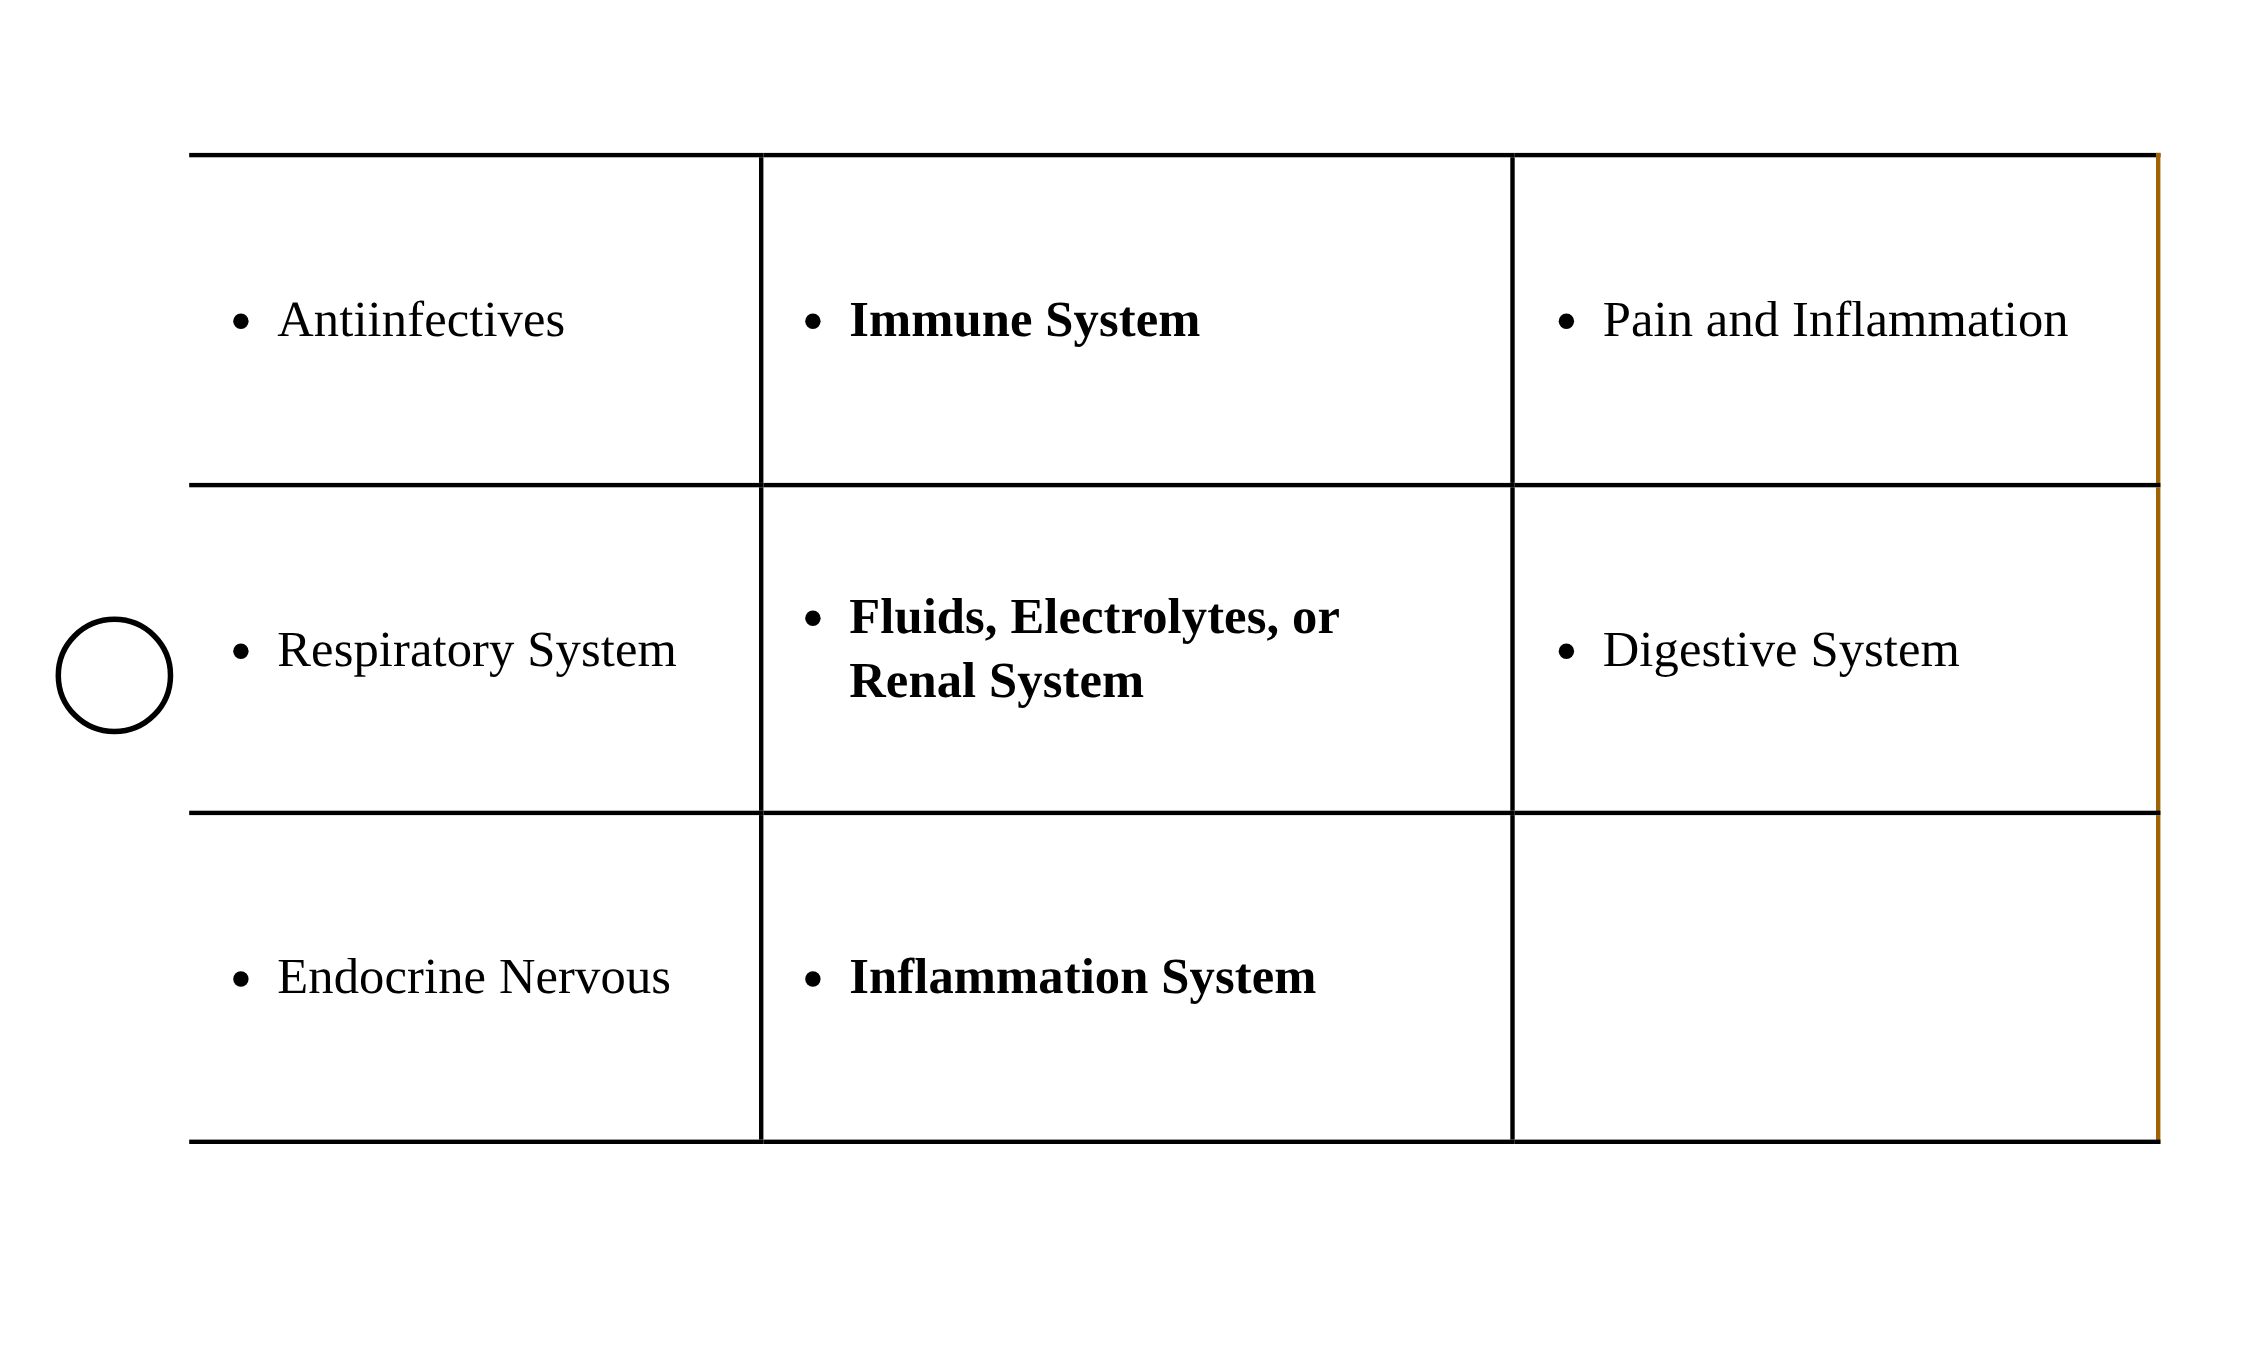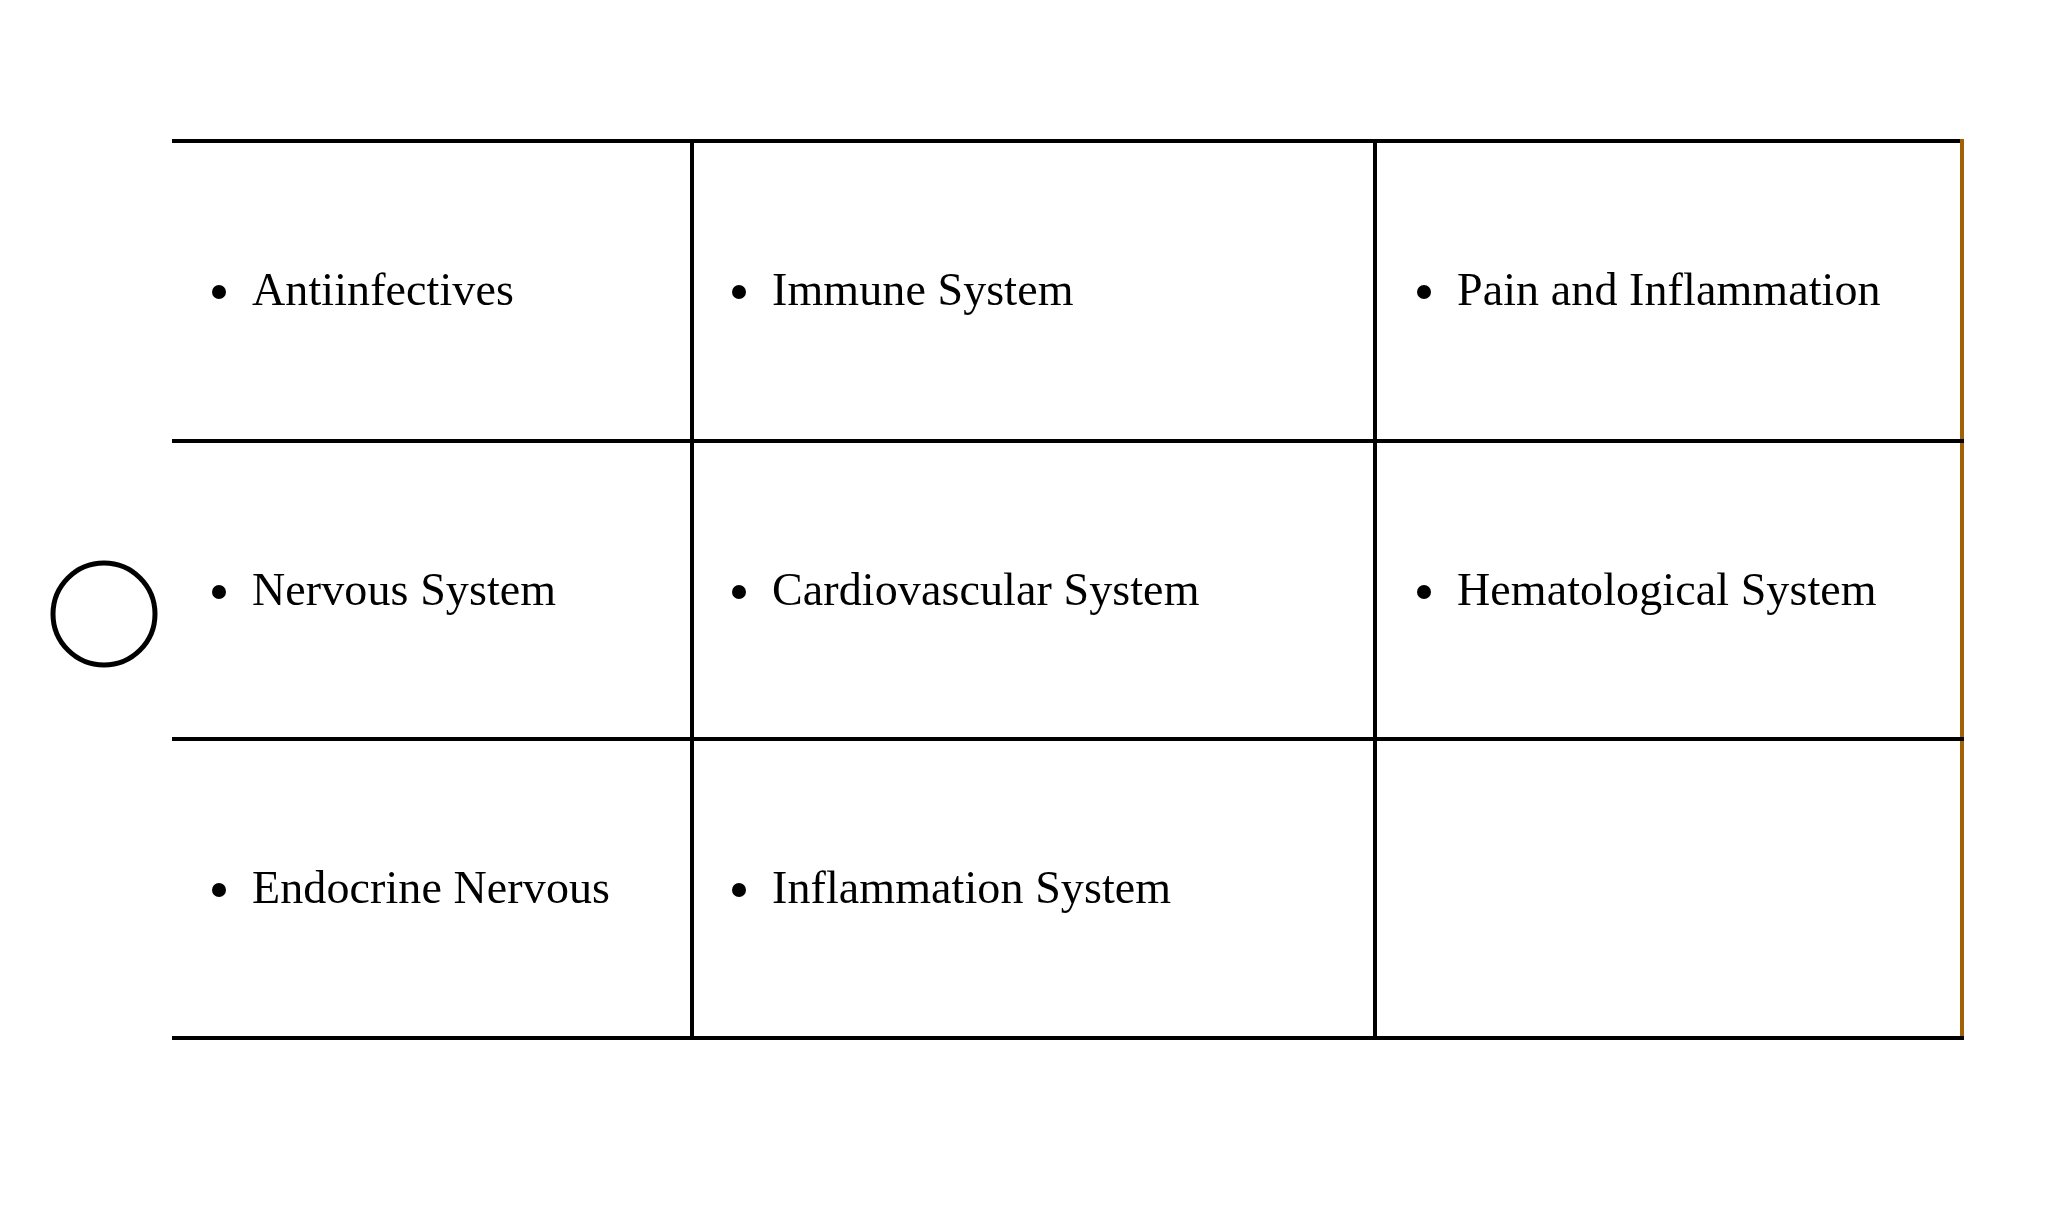--- a/index.html
+++ b/index.html
@@ -72,21 +72,21 @@
     position: absolute;
     left: 18px;
     top: 0.52em;
     width: 14px;
     height: 14px;
     border-radius: 50%;
     background: #000000;
   }
   
   td.col-1 .cell-item { padding-left: 58px; margin-left: 22px; }
-  td.col-2 .cell-item { padding-left: 58px; margin-left: 20px; }
+  td.col-2 .cell-item { padding-left: 58px; margin-left: 20px; font-weight: bold; }
   td.col-3 .cell-item { padding-left: 58px; margin-left: 22px; }
 
   
   #circle-annotation {
     position: absolute;
     left: 49px;
     top: 559px;
     width: 110px;
     height: 110px;
     pointer-events: none;
@@ -116,38 +116,39 @@
             <li class="cell-item"><span class="bullet"></span><span>Immune System</span></li>
           </ul>
         </td>
         <td class="col-3">
           <ul class="cell-list">
             <li class="cell-item"><span class="bullet"></span><span>Pain and Inflammation</span></li>
           </ul>
         </td>
       </tr>
 
-      <tr class="row-2">
+
+      <tr class="row-3">
         <td class="col-1">
           <ul class="cell-list">
-            <li class="cell-item"><span class="bullet"></span><span>Nervous System</span></li>
+            <li class="cell-item"><span class="bullet"></span><span>Respiratory System</span></li>
           </ul>
         </td>
         <td class="col-2">
           <ul class="cell-list">
-            <li class="cell-item"><span class="bullet"></span><span>Cardiovascular System</span></li>
+            <li class="cell-item"><span class="bullet"></span><span>Fluids, Electrolytes, or
+Renal System</span></li>
           </ul>
         </td>
         <td class="col-3">
           <ul class="cell-list">
-            <li class="cell-item"><span class="bullet"></span><span>Hematological System</span></li>
+            <li class="cell-item"><span class="bullet"></span><span>Digestive System</span></li>
           </ul>
         </td>
       </tr>
-
 
       <tr class="row-4">
         <td class="col-1">
           <ul class="cell-list">
             <li class="cell-item"><span class="bullet"></span><span>Endocrine Nervous</span></li>
           </ul>
         </td>
         <td class="col-2">
           <ul class="cell-list">
             <li class="cell-item"><span class="bullet"></span><span>Inflammation System</span></li>

